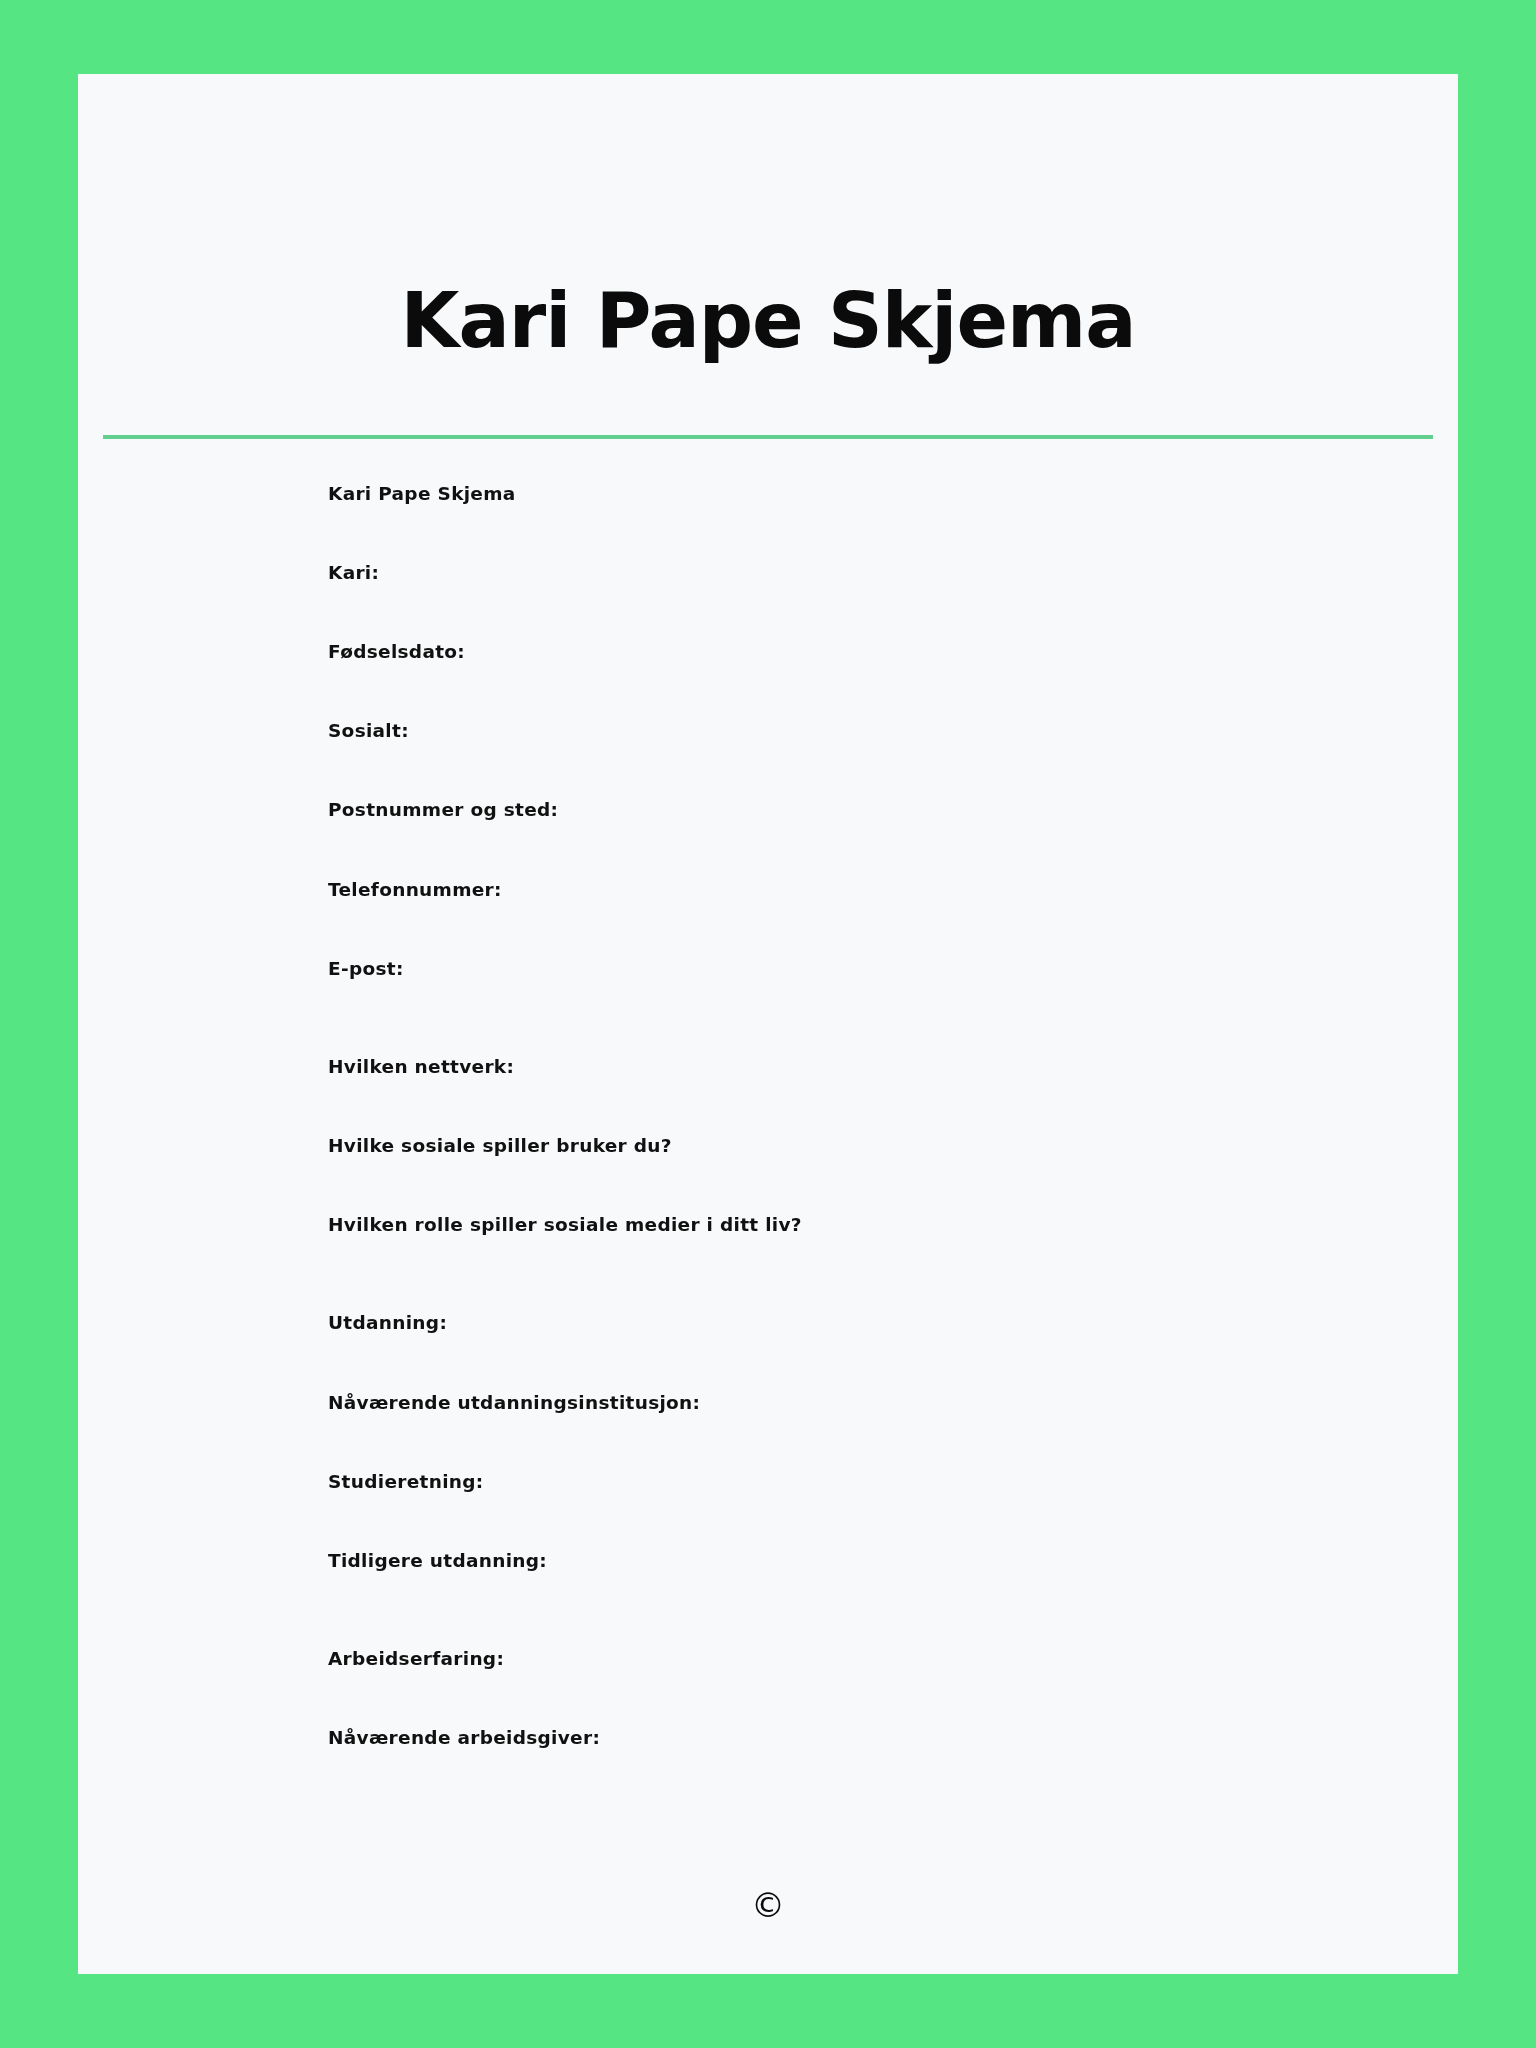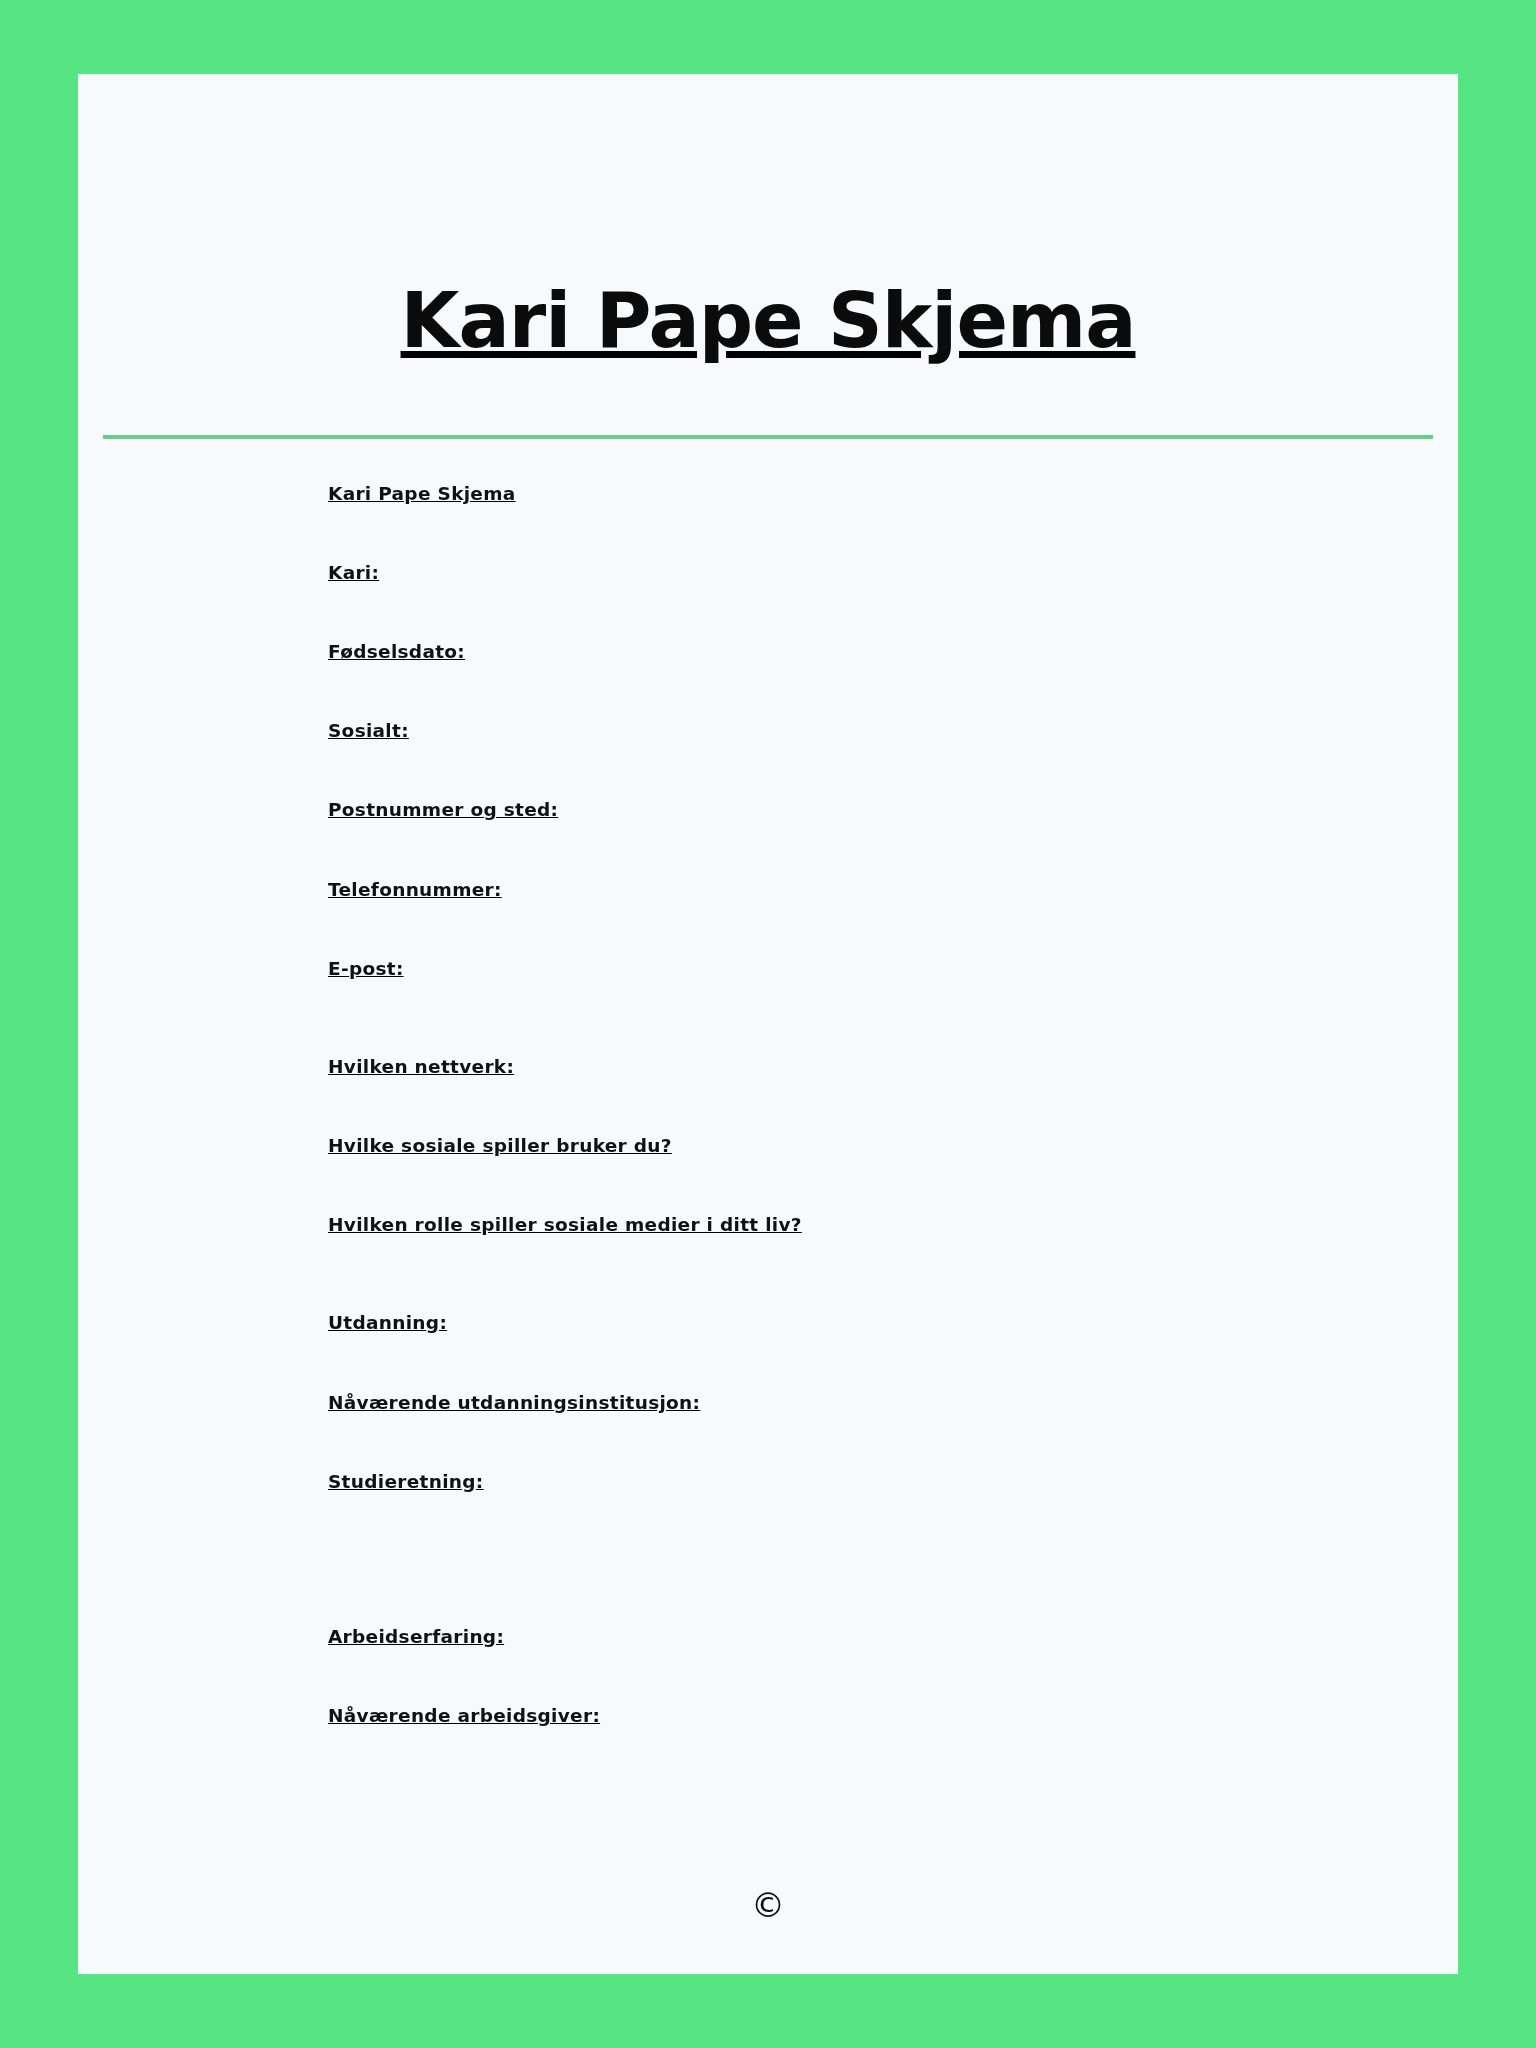--- a/index.html
+++ b/index.html
@@ -14,21 +14,20 @@
     overflow: hidden;
   }
   .page {
     position: absolute;
     left: 78px;
     top: 74px;
     width: 1380px;
     height: 1900px;
     background: #f7f9fa;
     box-sizing: border-box;
-    text-decoration: underline;
   }
   .doc-title {
     text-align: center;
     font-size: 76px;
     font-weight: bold;
     color: #0b0b0b;
     letter-spacing: -1px;
     margin: 0;
     padding-top: 205px;
     line-height: 1.1;
@@ -106,20 +105,21 @@
 
     <p class="field-line">Utdanning:</p>
     <div class="gap-normal"></div>
 
     <p class="field-line">Nåværende utdanningsinstitusjon:</p>
     <div class="gap-normal"></div>
 
     <p class="field-line">Studieretning:</p>
     <div class="gap-normal"></div>
 
+    <p class="field-line">Tidligere utdanning:</p>
     <div class="gap-section"></div>
 
     <p class="field-line">Arbeidserfaring:</p>
     <div class="gap-normal"></div>
 
     <p class="field-line">Nåværende arbeidsgiver:</p>
     <div class="gap-normal"></div>
 
   </div>
 

